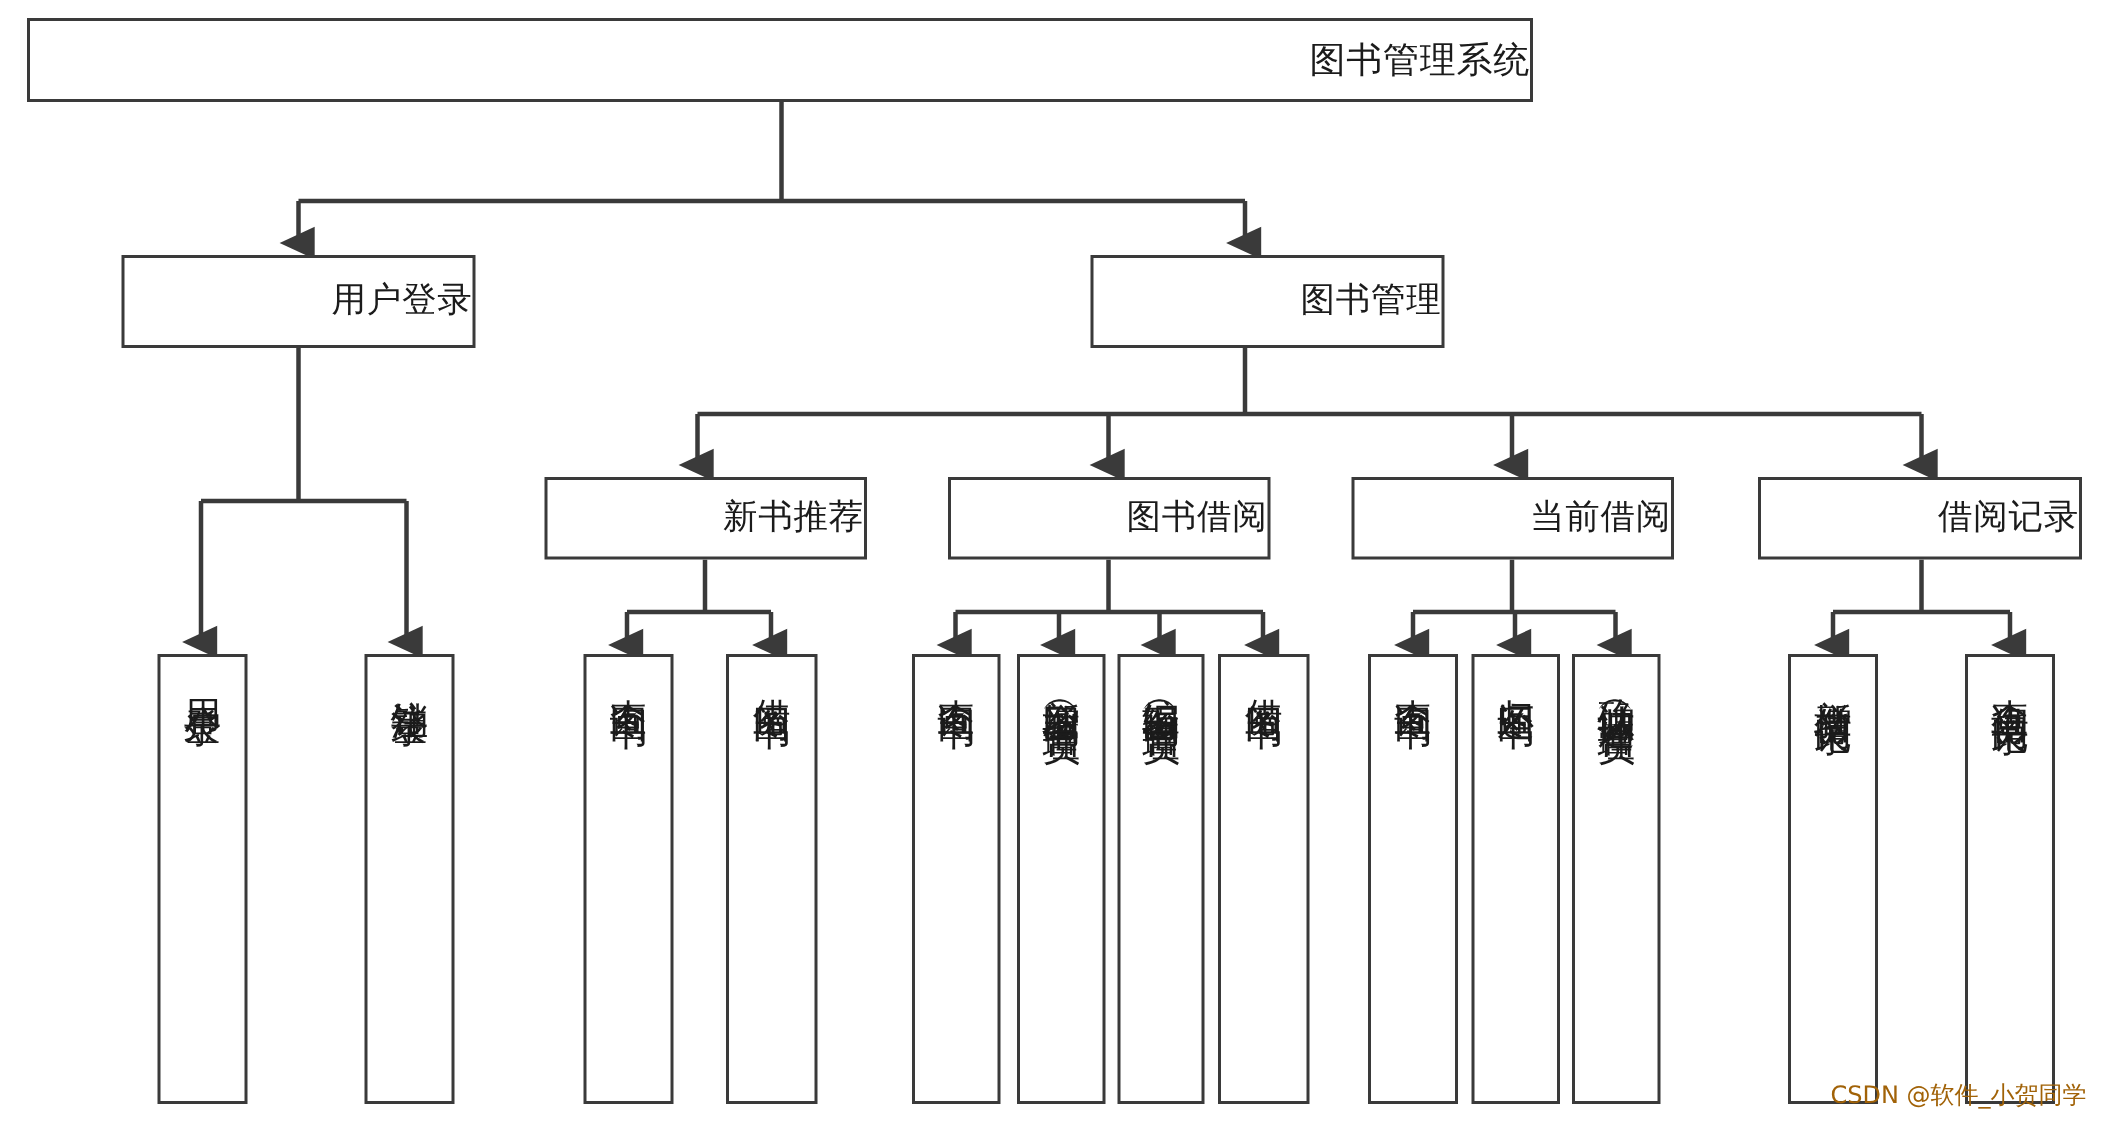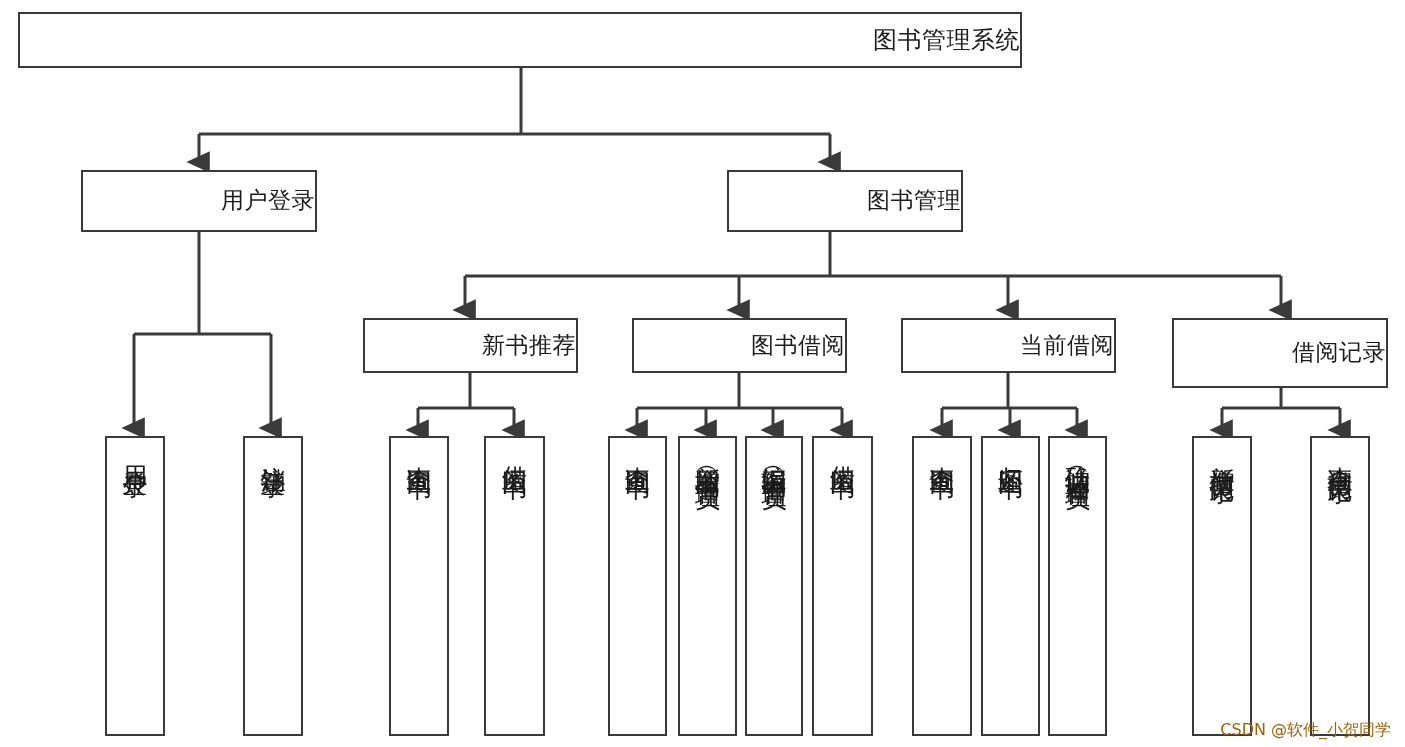--- a/index.html
+++ b/index.html
@@ -143,21 +143,21 @@
 
   <div class="node horiz" style="left:363px; top:318px; width:215px; height:55px;">
     <span class="node-label">新书推荐</span>
   </div>
   <div class="node horiz" style="left:901px; top:318px; width:215px; height:55px;">
     <span class="node-label">当前借阅</span>
   </div>
   <div class="node horiz" style="left:632px; top:318px; width:215px; height:55px;">
     <span class="node-label">图书借阅</span>
   </div>
-  <div class="node horiz" style="left:1172px; top:318px; width:216px; height:70px;">
+  <div class="node horiz" style="left:1172px; top:318px; width:216px; height:55px;">
     <span class="node-label">借阅记录</span>
   </div>
 
   <div class="node vert" style="left:105px; top:436px; width:60px; height:300px;">
     <span class="node-label">用户登录</span>
   </div>
   <div class="node vert" style="left:243px; top:436px; width:60px; height:300px;">
     <span class="node-label">注销登录</span>
   </div>
 

